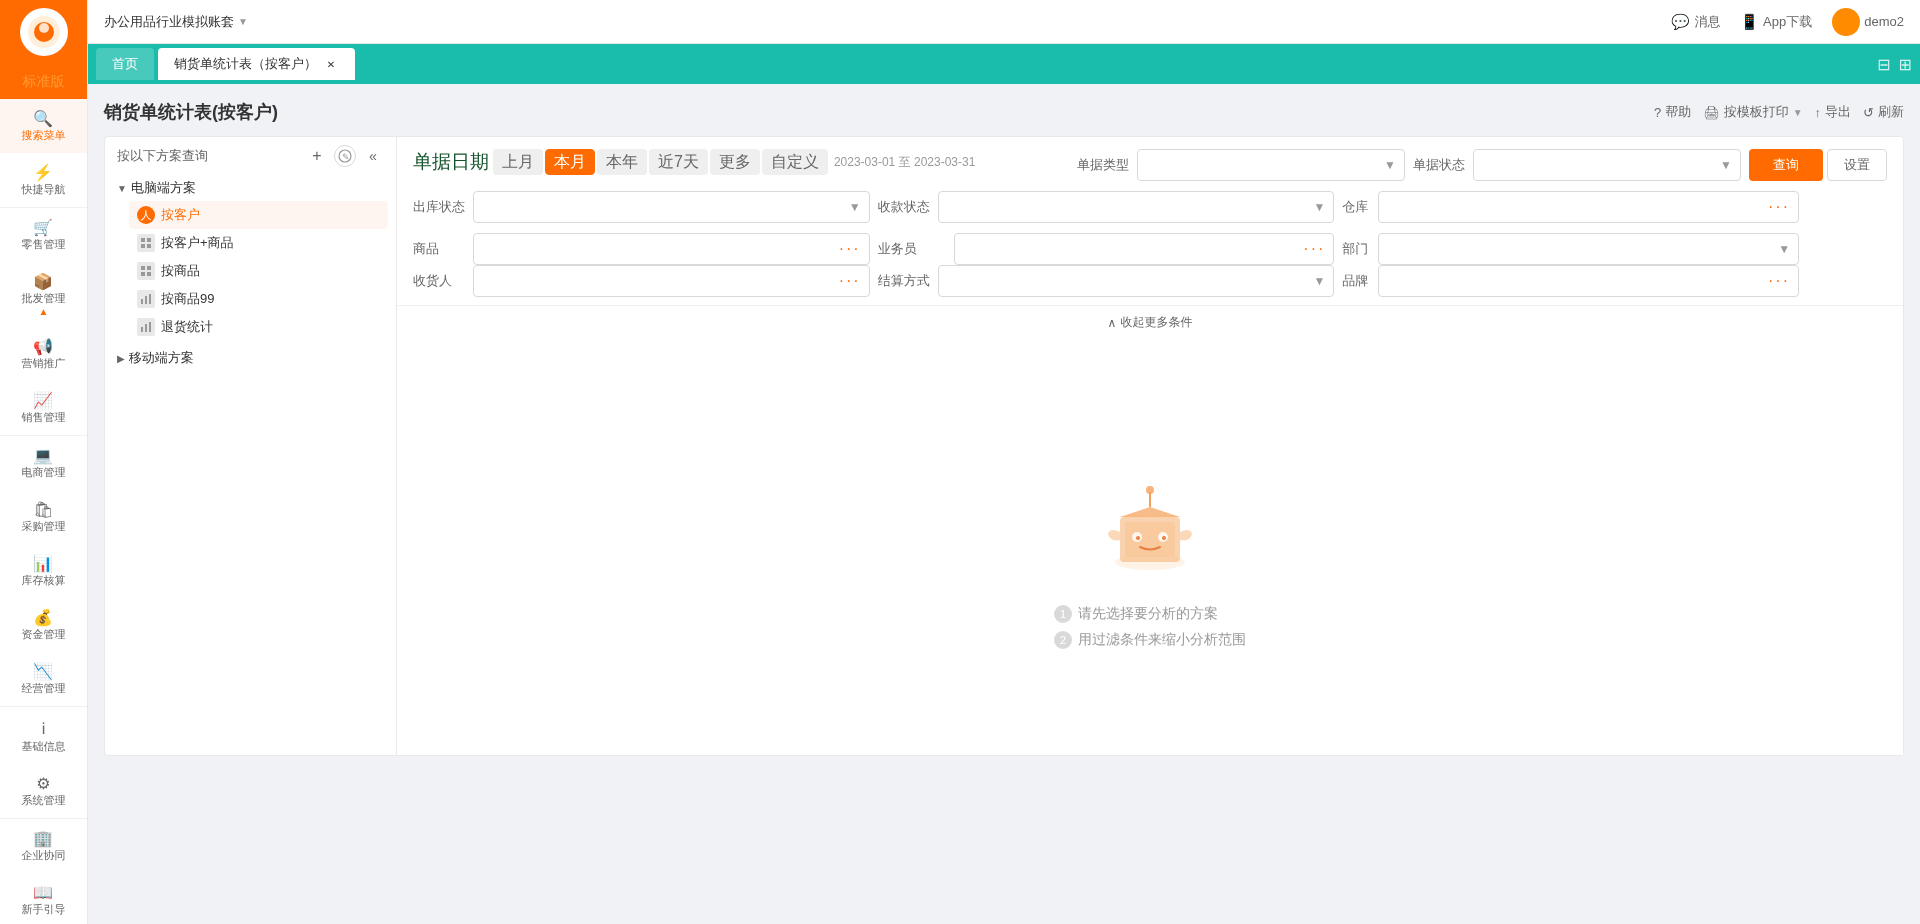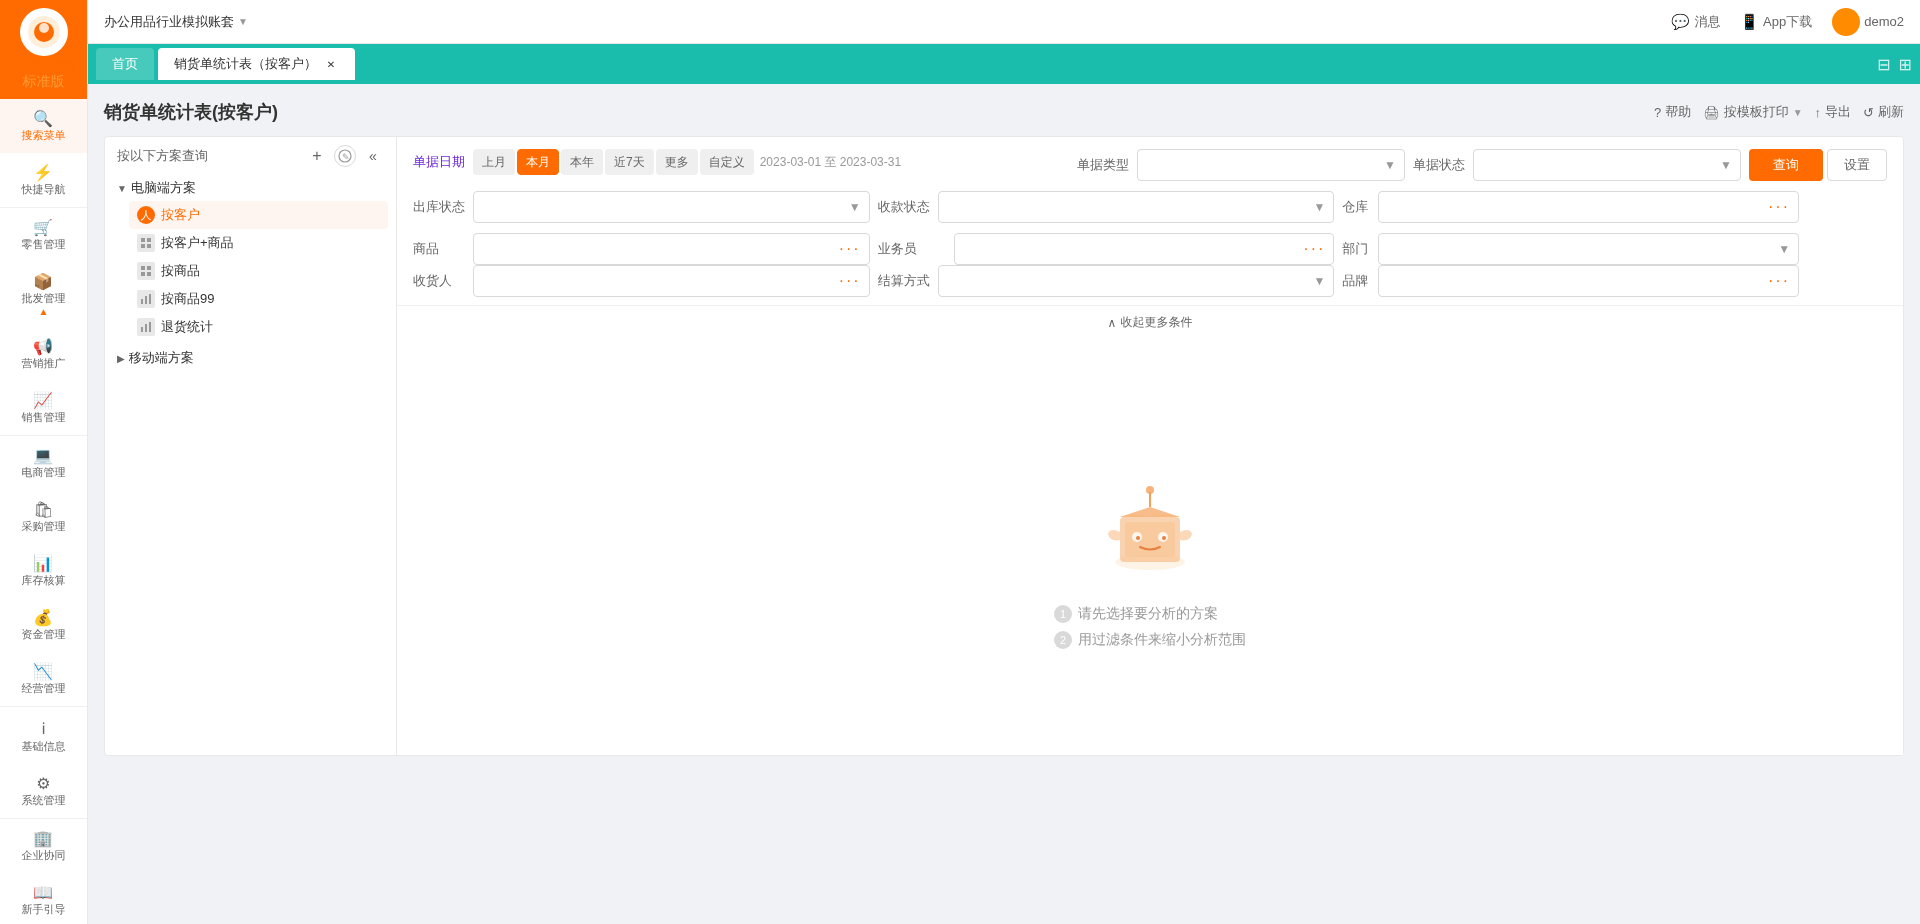--- a/index.html
+++ b/index.html
@@ -36,21 +36,21 @@
     .page-content { flex: 1; background: #f0f2f5; overflow-y: auto; }
     .page-inner { padding: 16px; }
 
     
     .page-title-bar { display: flex; align-items: center; justify-content: space-between; margin-bottom: 12px; }
     .page-title { font-size: 18px; font-weight: bold; color: #333; }
     .page-actions { display: flex; align-items: center; gap: 12px; }
     .action-btn { display: flex; align-items: center; gap: 4px; color: #666; font-size: 13px; cursor: pointer; }
     .filter-input { flex: 1; height: 32px; border: 1px solid #d9d9d9; border-radius: 4px; padding: 0 8px; font-size: 13px; color: #333; display: flex; align-items: center; justify-content: space-between; cursor: pointer; }
     .filter-dots { color: #ff6b00; font-size: 16px; letter-spacing: 2px; }
-    .date-btn { padding: 2px 8px; height: 26px; border-radius: 4px; cursor: pointer; font-size: 12px; display: flex; align-items: center; color: #666; border: 1px solid transparent; }
+    .date-btn { padding: 2px 8px; height: 26px; border-radius: 4px; cursor: pointer; font-size: 16px; display: flex; align-items: center; color: #666; border: 1px solid transparent; }
     .date-btn.active { background: #ff6b00; color: #fff; border-color: #ff6b00; }
 
     
     .collapse-bar { display: flex; align-items: center; justify-content: center; padding: 8px; cursor: pointer; color: #666; font-size: 12px; gap: 4px; }
     .scheme-header { display: flex; align-items: center; justify-content: space-between; padding: 8px 12px; }
     .scheme-actions { display: flex; gap: 6px; }
     .scheme-action-btn { width: 22px; height: 22px; border-radius: 50%; display: flex; align-items: center; justify-content: center; cursor: pointer; color: #666; font-size: 14px; border: 1px solid #d9d9d9; background: #fff; }
     .scheme-tree { padding: 0 8px; }
     .tree-parent { display: flex; align-items: center; gap: 4px; padding: 4px 4px; cursor: pointer; color: #666; font-size: 13px; border-radius: 4px; }
     .tree-children { padding-left: 16px; }
@@ -306,21 +306,21 @@
           </div>
         </div>
 
         <div class="right-panel">
 
           <div class="filter-section">
 
             <div style="display:flex;align-items:flex-start;gap:8px;margin-bottom:10px;">
 
               <div style="display:flex;align-items:center;gap:4px;flex:2;">
-                <span style="color:#6d28d9;font-size:13px;white-space:nowrap;min-width:56px;">单据日期</span>
+                <span style="color:#14532d;font-size:19px;white-space:nowrap;min-width:56px;">单据日期</span>
                 <div style="display:flex;align-items:center;gap:2px;">
                   <button class="date-btn">上月</button>
                   <button class="date-btn active">本月</button>
                   <button class="date-btn">本年</button>
                   <button class="date-btn">近7天</button>
                   <button class="date-btn">更多</button>
                   <button class="date-btn">自定义</button>
                   <span style="font-size:12px;color:#999;margin-left:4px;">2023-03-01 至 2023-03-31</span>
                 </div>
               </div>

